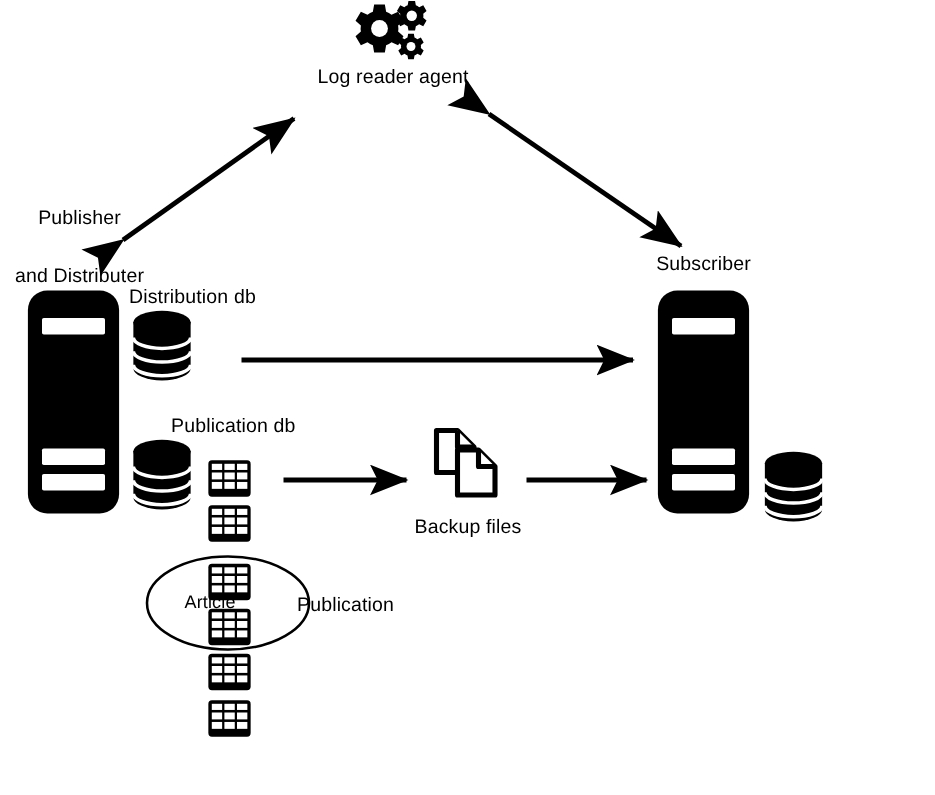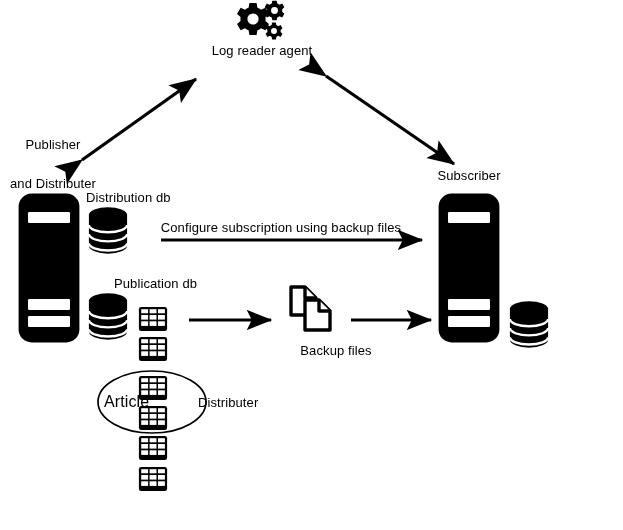--- a/index.html
+++ b/index.html
@@ -17,21 +17,21 @@
   }
   .lbl {
     position: absolute;
     color: #000000;
     font-size: 13px;
     line-height: 15px;
     white-space: nowrap;
     letter-spacing: 0.1px;
   }
   .lbl.center { transform: translateX(-50%); }
-  .lbl.small { font-size: 16px; }
+  .lbl.small { font-size: 12px; margin-left: 19px; }
   svg.layer {
     position: absolute;
     left: 0;
     top: 0;
     width: 623px;
     height: 530px;
     overflow: visible;
   }
 </style>
 </head>
@@ -148,19 +148,18 @@
 
   <div class="lbl center" style="left:469px; top:168px;">Subscriber</div>
 
   <div class="lbl" style="left:86px; top:190px;">Distribution db</div>
 
   <div class="lbl" style="left:86px; top:276px;margin-left:28px;">Publication db</div>
 
 
   <div class="lbl small" style="left:104px; top:394px;">Article</div>
 
-  <div class="lbl" style="left:198px; top:395px;">Distributer</div>
+  <div class="lbl" style="left:198px; top:395px;">Publication</div>
 
-  <div class="lbl center" style="left:312px; top:343px;margin-left:24px;">Backup files</div>
+  <div class="lbl center" style="left:312px; top:343px;">Backup files</div>
 
-  <div class="lbl center" style="left:281px; top:220px;">Configure subscription using backup files</div>
 
 </div>
 
 </body></html>

